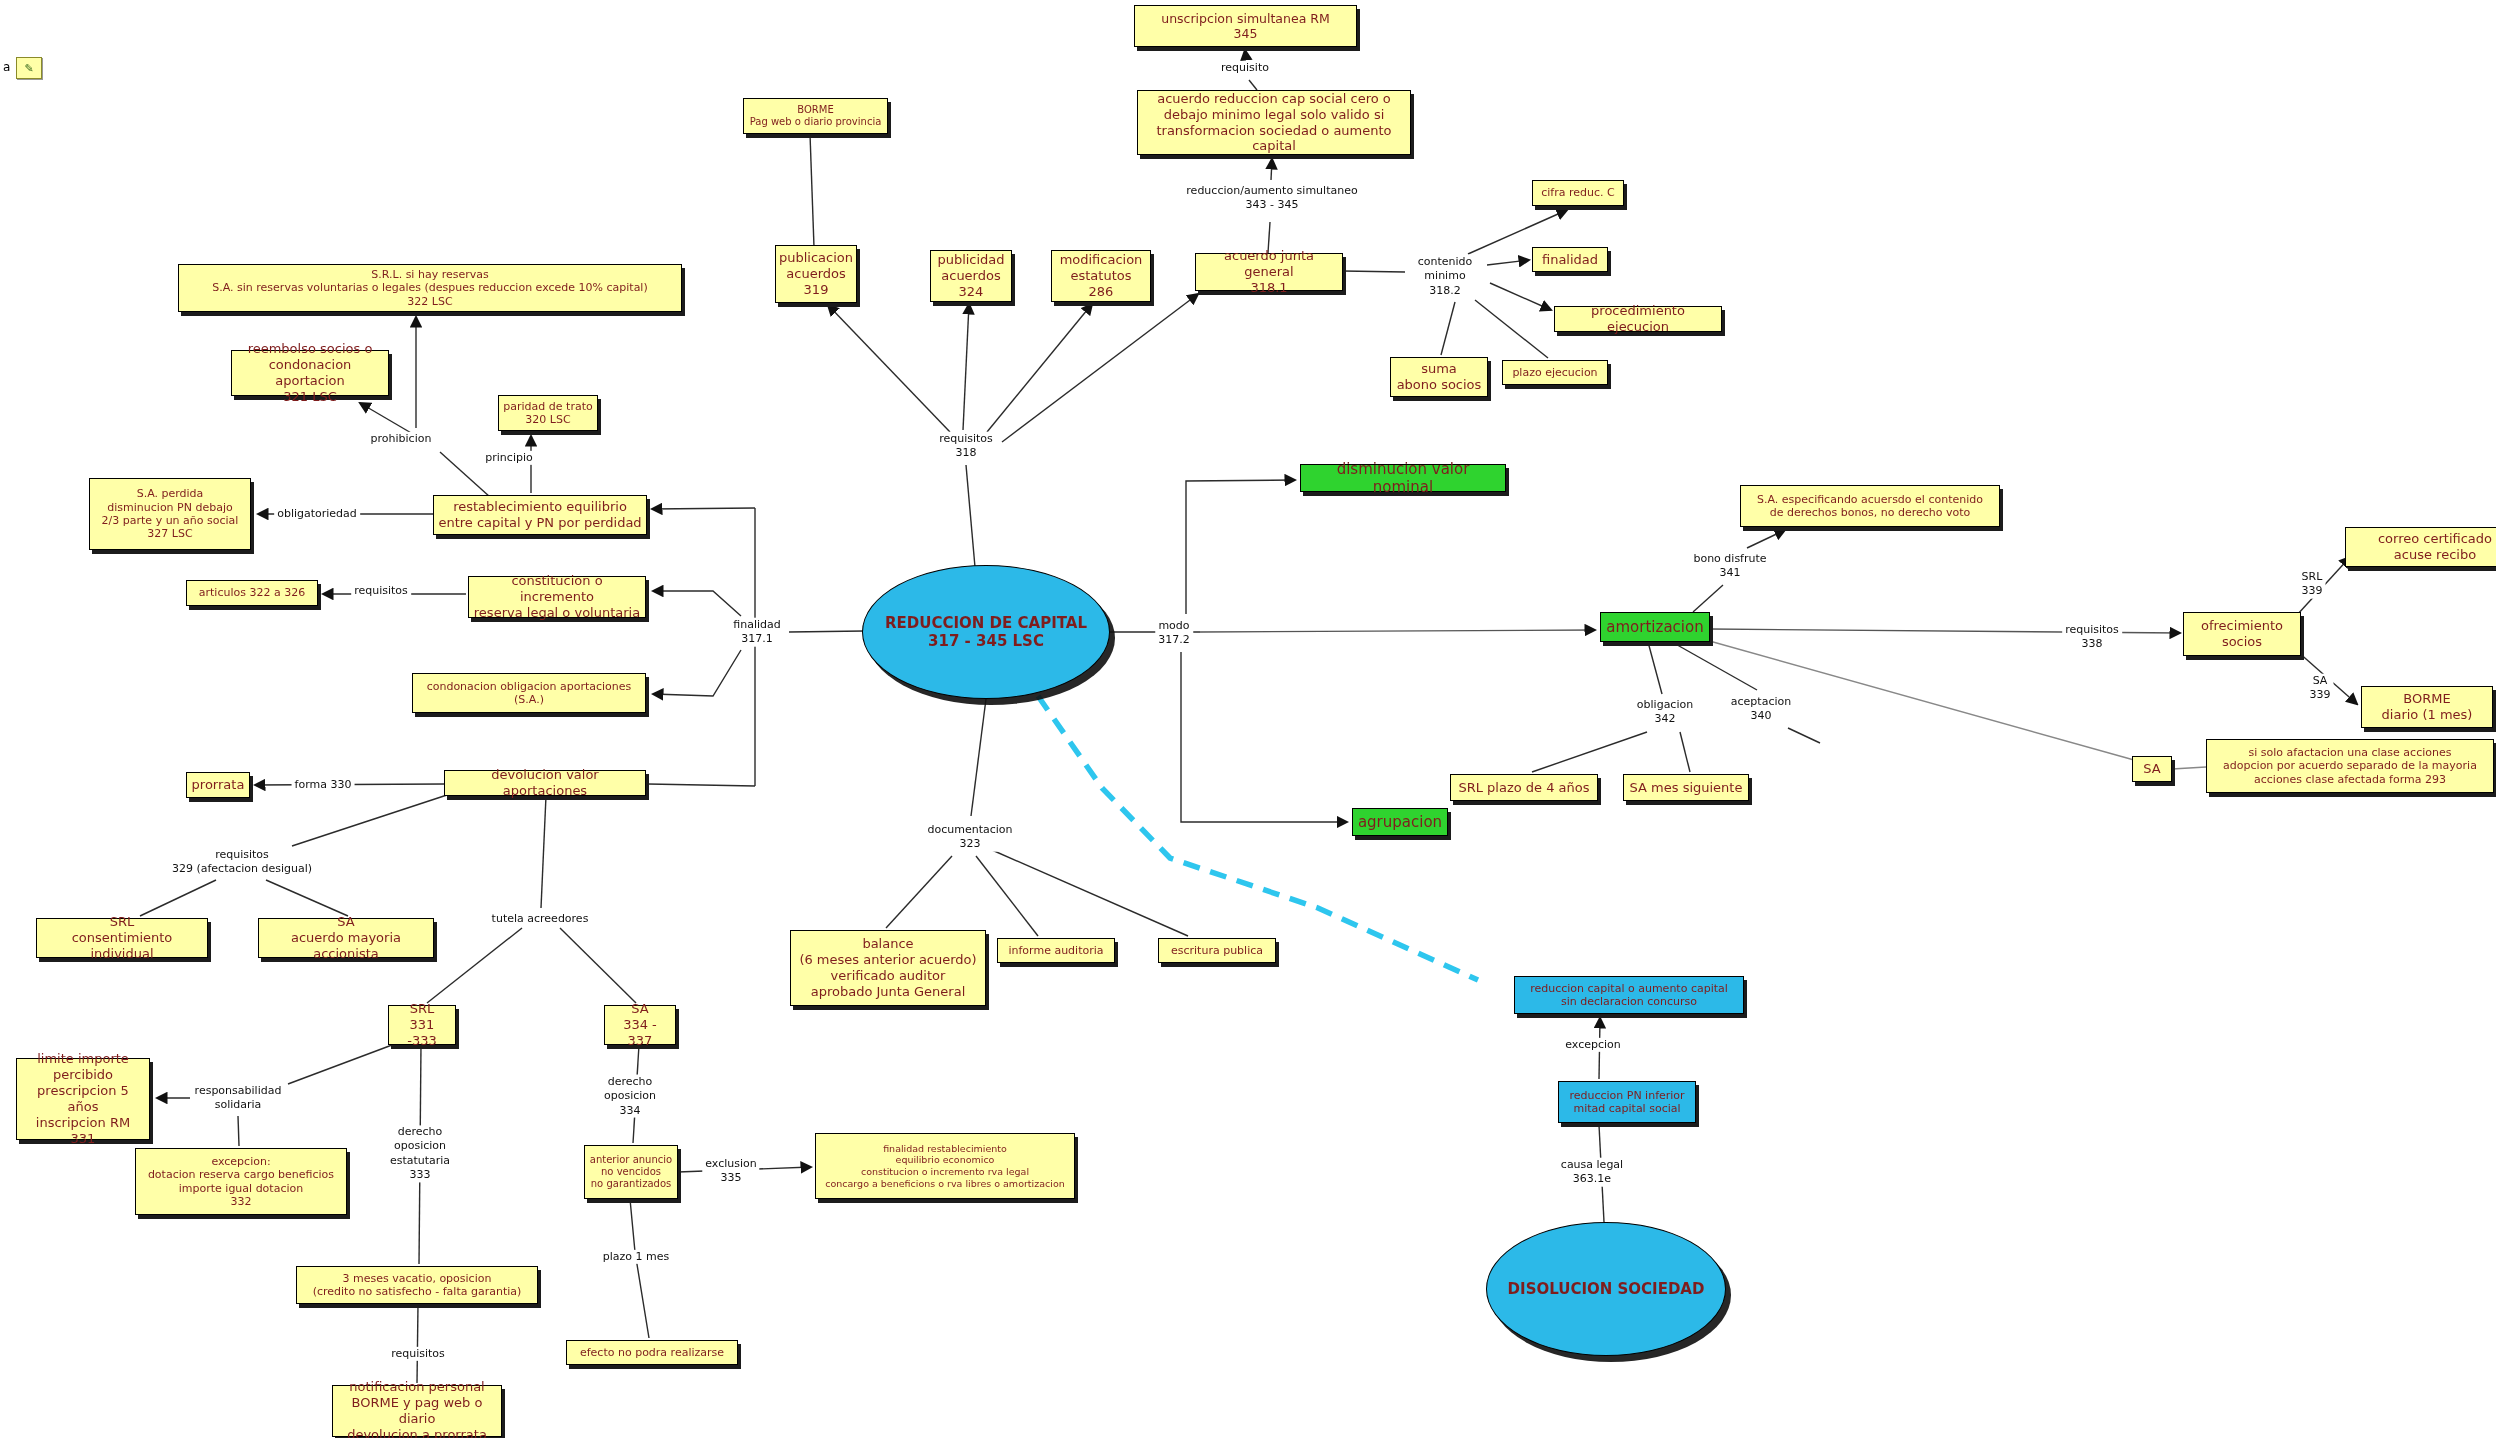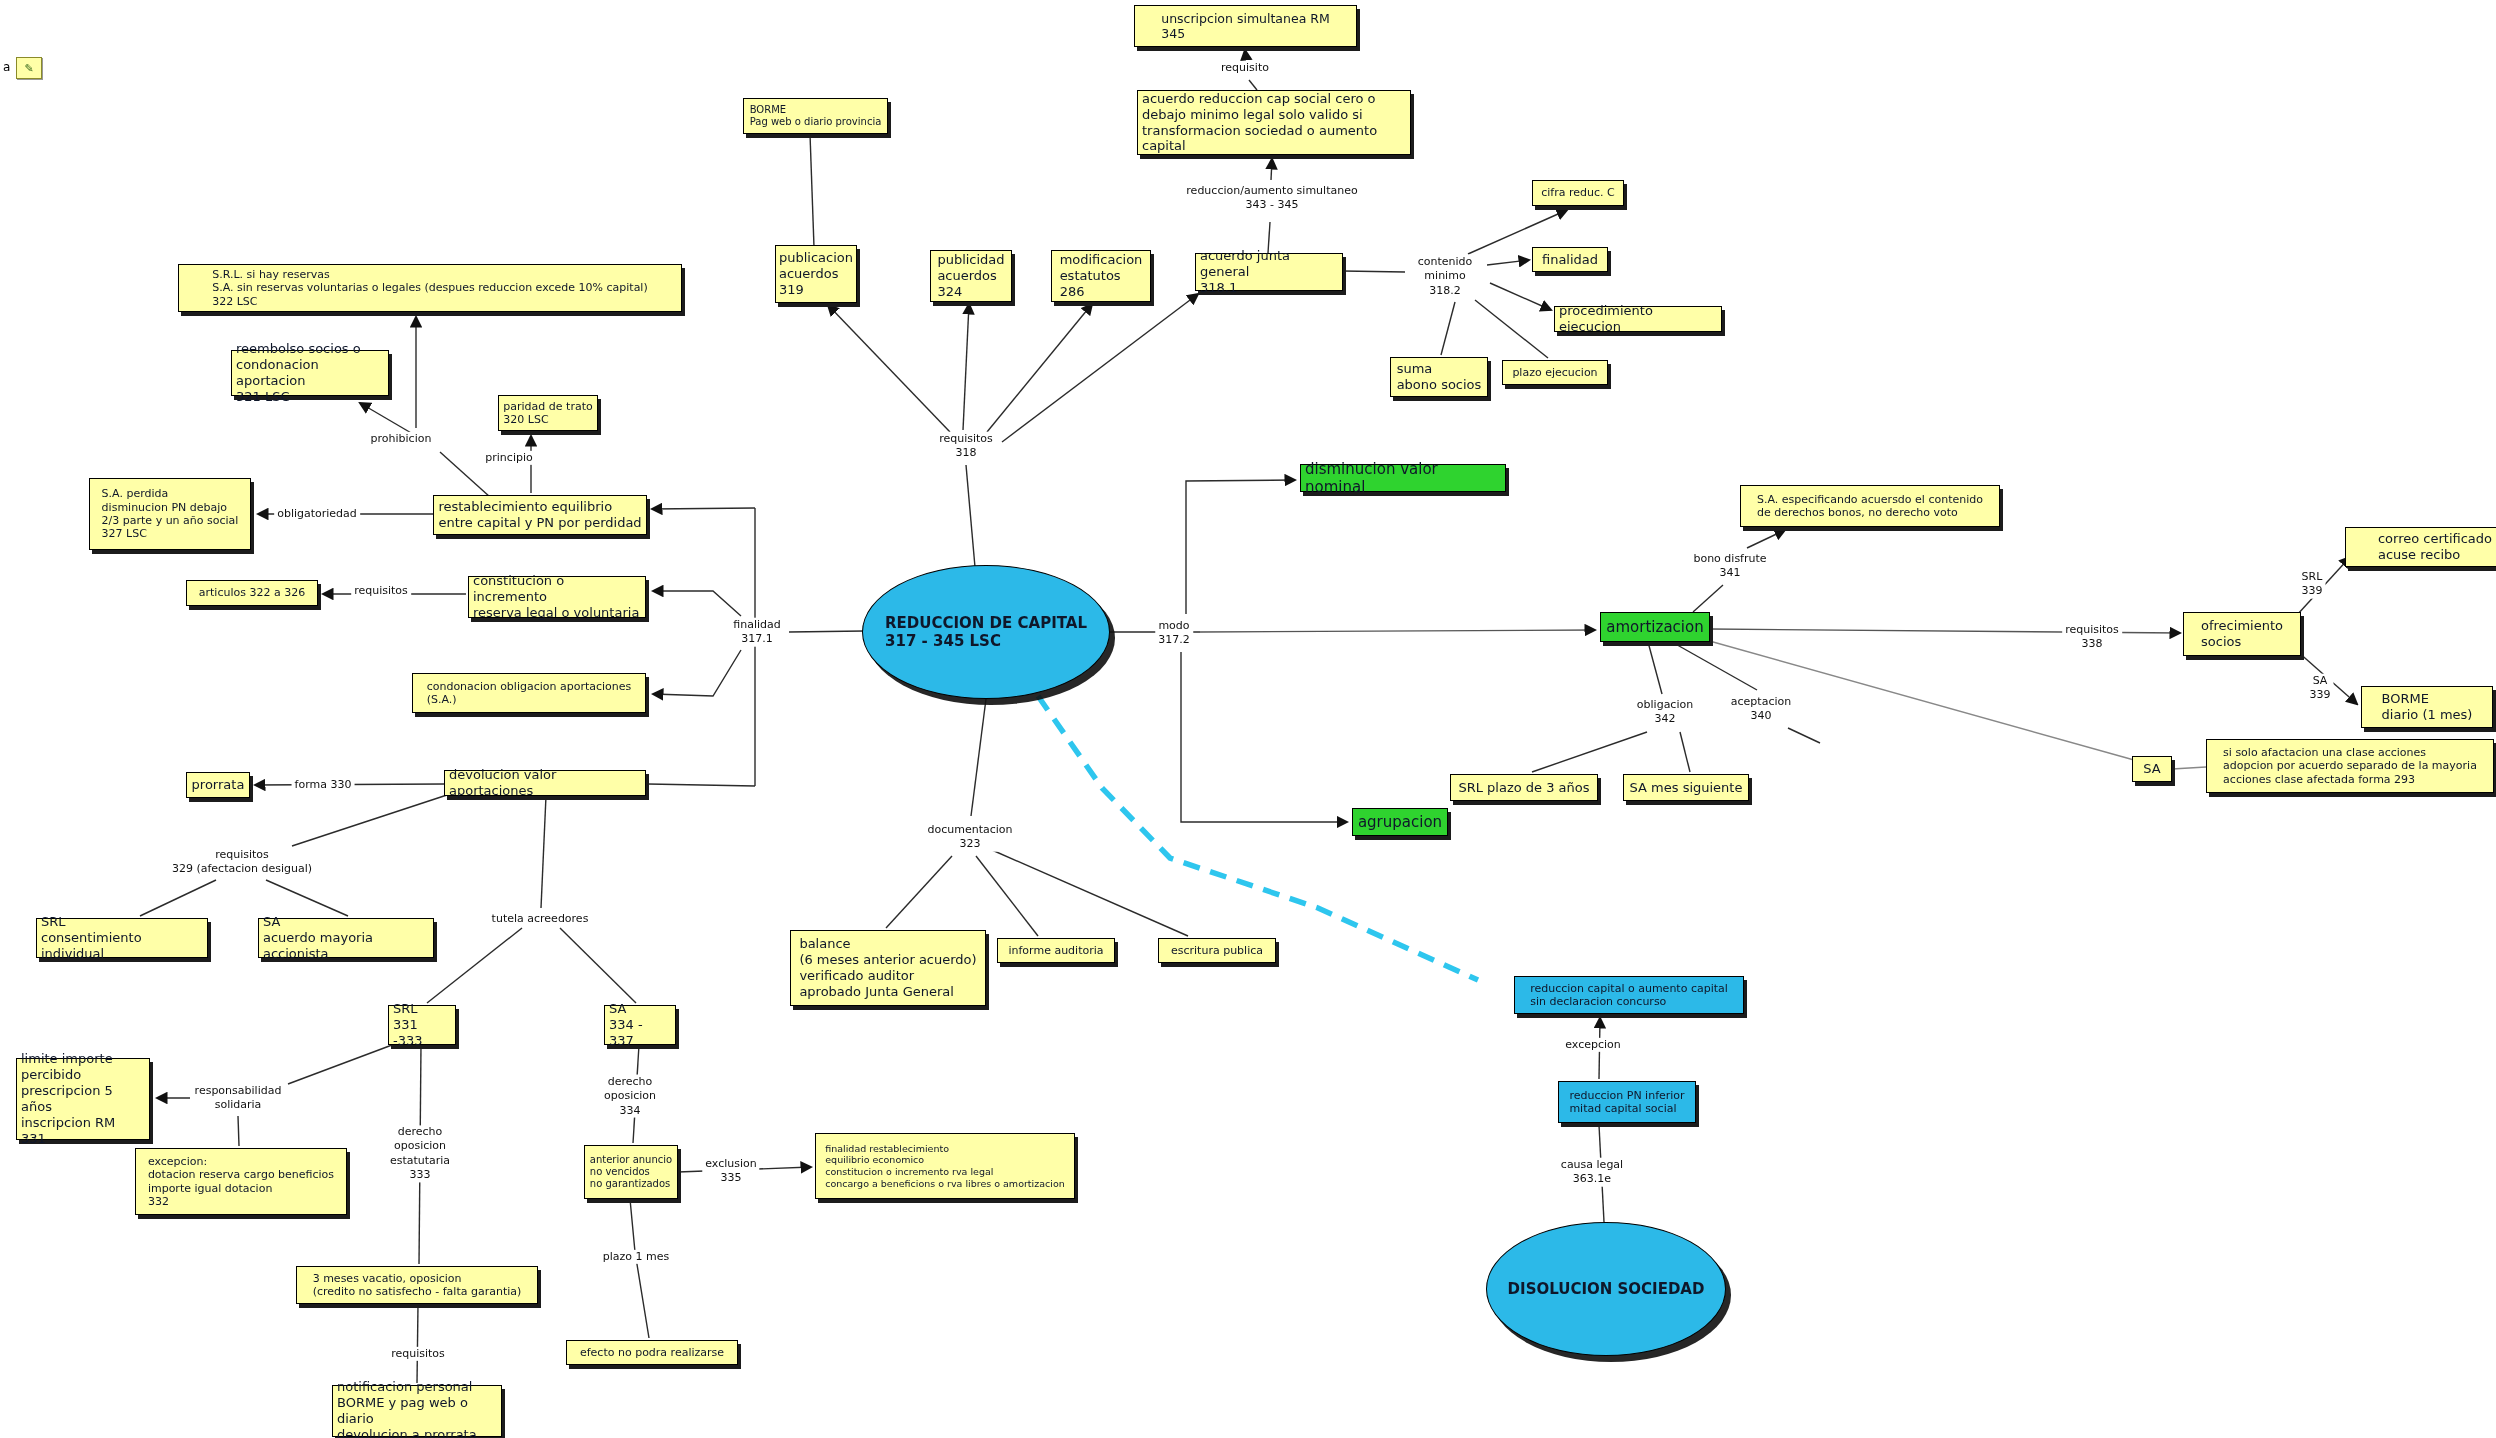--- a/index.html
+++ b/index.html
@@ -1,21 +1,21 @@
 <!DOCTYPE html>
 <html><head>
 <meta charset="utf-8">
 <style>
   html,body{margin:0;padding:0;background:#fff;}
   #map{position:relative;width:2496px;height:1438px;background:#ffffff;overflow:hidden;
        font-family:"DejaVu Sans","Liberation Sans",sans-serif;}
   #wires{position:absolute;left:0;top:0;z-index:0;}
   .node{position:absolute;z-index:2;box-sizing:border-box;background:#ffffa8;border:1px solid #000;
         box-shadow:3px 4px 0 #1c1c1c;display:flex;align-items:center;justify-content:center;
-        white-space:pre-line;font-size:12.5px;line-height:1.22;color:#0f172a;padding:1px 4px;}
+        text-align:center;white-space:pre-line;font-size:12.5px;line-height:1.22;color:#7f1d1d;padding:1px 4px;}
   .green{background:#2fd32f;font-size:15px;}
   .blue{background:#2cb9e8;margin-left:28px;}
   .oval{border-radius:50%;background:#2cb9e8;font-weight:bold;font-size:15px;
         box-shadow:5px 6px 0 rgba(15,15,15,.9);padding:6px 14px;}
   .llabel{position:absolute;z-index:1;transform:translate(-50%,-50%);background:#fff;
           font-size:11px;text-align:center;white-space:pre-line;line-height:1.3;padding:0 3px;color:#111;}
   .f9{font-size:9.5px}.f10{font-size:10px}.f11{font-size:11px}.f12{font-size:13px}
   .anno-a{position:absolute;left:3px;top:60px;z-index:2;font-size:12px;color:#000;}
   .anno-box{position:absolute;left:16px;top:57px;z-index:2;width:24px;height:20px;background:#ffffa8;
             border:1px solid #8a8a2a;box-shadow:1px 1px 0 #999;display:flex;align-items:center;
@@ -245,21 +245,21 @@
 (6 meses anterior acuerdo)
 verificado auditor
 aprobado Junta General</div>
   <div class="node f11" style="left:997px;top:938px;width:118px;height:25px">informe auditoria</div>
   <div class="node f11" style="left:1158px;top:938px;width:118px;height:25px">escritura publica</div>
   <div class="node green" style="left:1300px;top:464px;width:206px;height:28px">disminucion valor nominal</div>
   <div class="node green" style="left:1600px;top:612px;width:110px;height:30px">amortizacion</div>
   <div class="node green" style="left:1352px;top:808px;width:96px;height:28px">agrupacion</div>
   <div class="node f11" style="left:1740px;top:485px;width:260px;height:42px">S.A. especificando acuersdo el contenido
 de derechos bonos, no derecho voto</div>
-  <div class="node f12" style="left:1450px;top:774px;width:148px;height:27px">SRL plazo de 3 años</div>
+  <div class="node f12" style="left:1450px;top:774px;width:148px;height:27px">SRL plazo de 4 años</div>
   <div class="node f12" style="left:1623px;top:774px;width:126px;height:27px">SA mes siguiente</div>
   <div class="node f12" style="left:2183px;top:612px;width:118px;height:44px">ofrecimiento
 socios</div>
   <div class="node f12" style="left:2345px;top:527px;width:180px;height:40px">correo certificado
 acuse recibo</div>
   <div class="node f12" style="left:2361px;top:686px;width:132px;height:42px">BORME
 diario (1 mes)</div>
   <div class="node f12" style="left:2132px;top:756px;width:40px;height:26px">SA</div>
   <div class="node f11" style="left:2206px;top:739px;width:288px;height:54px">si solo afactacion una clase acciones
 adopcion por acuerdo separado de la mayoria

